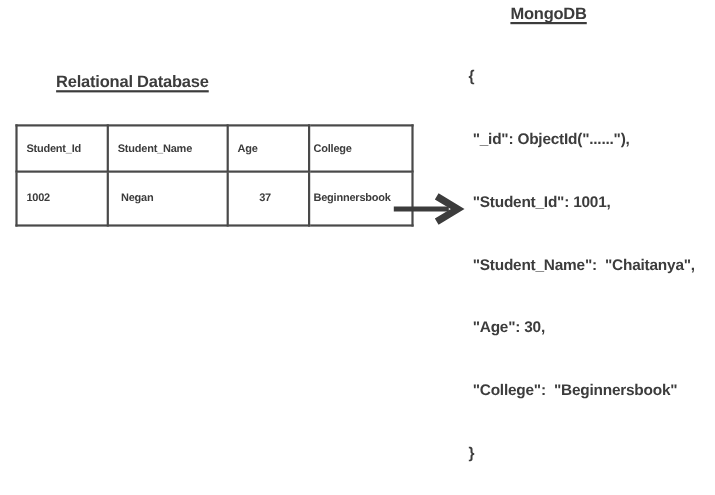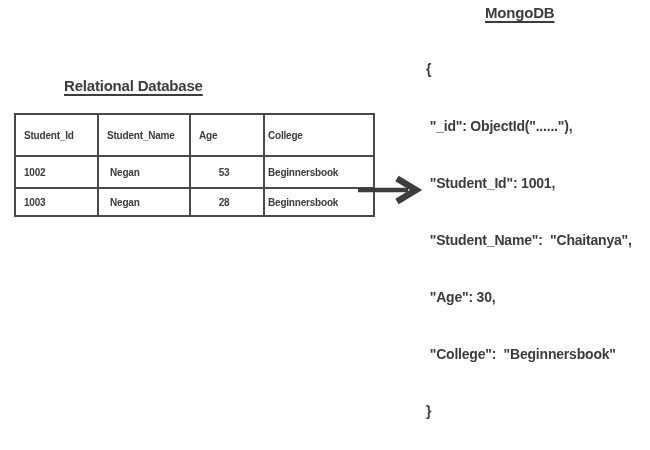--- a/index.html
+++ b/index.html
@@ -17,22 +17,22 @@
   .heading {
     position: absolute;
     font-size: 15px;
     font-weight: 700;
     letter-spacing: -0.2px;
     text-decoration: underline;
     text-underline-offset: 3px;
     text-decoration-thickness: 1.5px;
     white-space: nowrap;
   }
-  .rel-heading { left: 64px; top: 66px; margin-top: 11px; }
-  .mongo-heading { left: 485px; top: 4px; }
+  .rel-heading { left: 51px; top: 66px; }
+  .mongo-heading { left: 464px; top: 4px; }
   .rel-table {
     position: absolute;
     left: 14px;
     top: 113px;
     border-collapse: collapse;
     table-layout: fixed;
     width: 338px;
     font-size: 10px;
     letter-spacing: -0.2px;
     color: #3c3c3c;
@@ -40,26 +40,26 @@
   .rel-table th, .rel-table td {
     border: 2px solid #494949;
     font-weight: 700;
     text-align: left;
     padding: 0 4px 0 8px;
     white-space: nowrap;
     overflow: hidden;
   }
   .rel-table th { height: 42px; }
   .rel-table tr.r0 td { height: 33px; }
-  .rel-table tr.r1 td { height: 32px; }
+  .rel-table tr.r1 td { height: 49px; }
   .rel-table tr.r2 td { height: 28px; }
   .col-id { width: 83px; }
-  .col-name { width: 92px; }
+  .col-name { width: 109px; }
   .col-age { width: 74px; }
-  .col-college { width: 110px; }
+  .col-college { width: 94px; }
   .rel-table td.cell-age { text-align: center; padding-left: 0; padding-right: 6px; }
   .rel-table td.cell-name { padding-left: 11px; }
   .rel-table th.col-college, .rel-table td.cell-college { padding-left: 3px; padding-right: 1px; }
   .arrow-wrap {
     position: absolute;
     left: 350px;
     top: 172px;
     width: 76px;
     height: 36px;
   }
@@ -87,27 +87,21 @@
         <th class="col-id">Student_Id</th>
         <th class="col-name">Student_Name</th>
         <th class="col-age">Age</th>
         <th class="col-college">College</th>
       </tr>
     </thead>
     <tbody>
       <tr class="r1">
         <td class="cell-id">1002</td>
         <td class="cell-name">Negan</td>
-        <td class="cell-age">53</td>
-        <td class="cell-college">Beginnersbook</td>
-      </tr>
-      <tr class="r2">
-        <td class="cell-id">1003</td>
-        <td class="cell-name">Negan</td>
-        <td class="cell-age">28</td>
+        <td class="cell-age">37</td>
         <td class="cell-college">Beginnersbook</td>
       </tr>
     </tbody>
   </table>
 
   <div class="arrow-wrap">
     <svg width="76" height="36" viewBox="0 0 76 36" xmlns="http://www.w3.org/2000/svg">
       <line x1="8" y1="18" x2="58" y2="18" stroke="#3c3c3c" stroke-width="4.5"></line>
       <polyline points="47,6.5 66,18 47,29.5" fill="none" stroke="#3c3c3c" stroke-width="6.5" stroke-linejoin="miter"></polyline>
     </svg>

